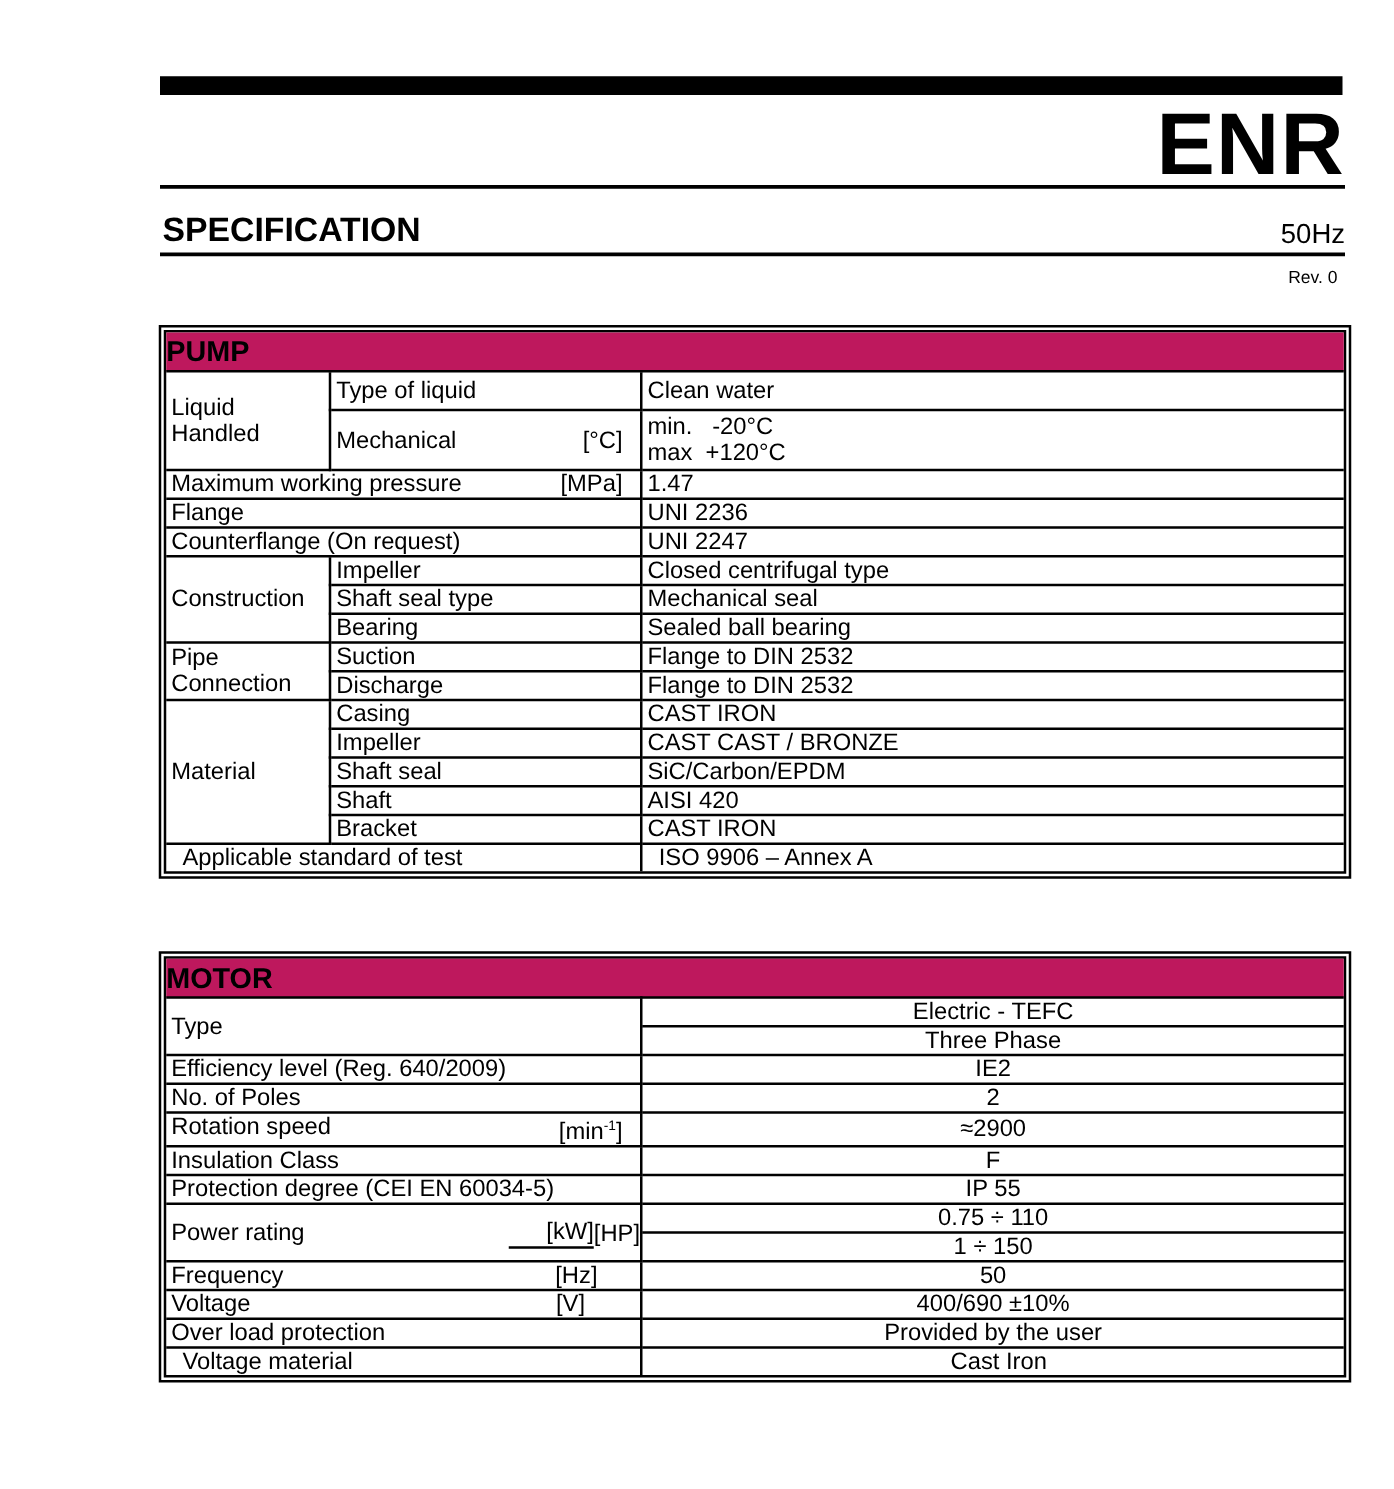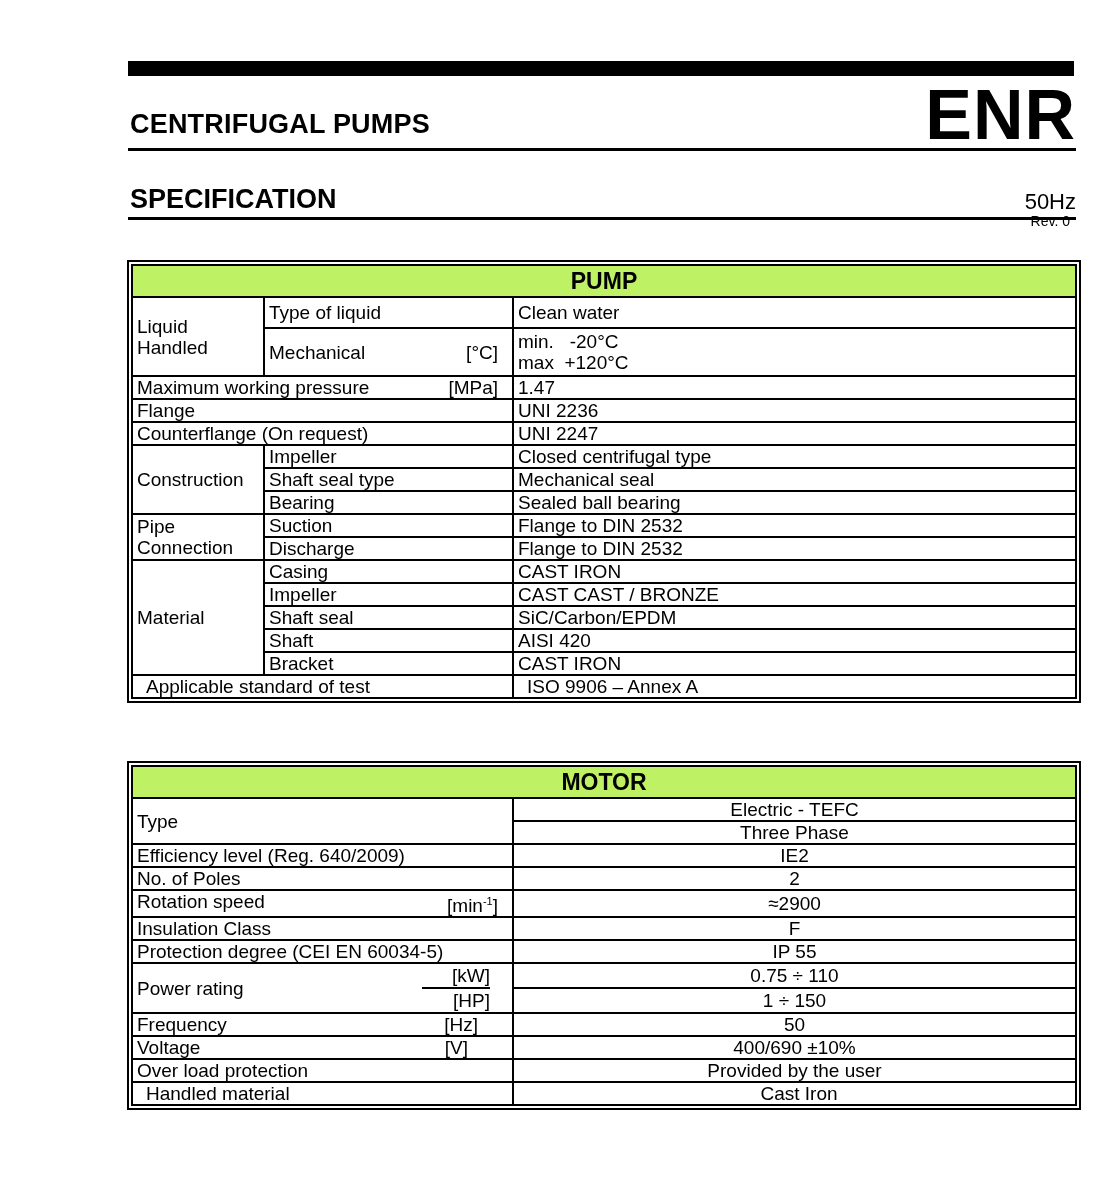--- a/index.html
+++ b/index.html
@@ -1,47 +1,46 @@
 <!DOCTYPE html>
 <html><head>
 <meta charset="utf-8">
 <style>
   html, body { margin:0; padding:0; background:#ffffff; }
   body { width:1115px; height:1191px; position:relative; font-family:"Liberation Sans", sans-serif; color:#000; overflow:hidden; }
   .topbar { position:absolute; left:128px; top:61px; width:946px; height:15px; background:#000; }
   .title-row { position:absolute; left:128px; top:82px; width:948px; height:66px; border-bottom:3px solid #000; }
   .title { position:absolute; left:2px; bottom:8px; font-weight:bold; font-size:27px; letter-spacing:0.2px; }
   .code { position:absolute; right:0; bottom:2px; font-weight:bold; font-size:70px; line-height:62px; letter-spacing:1px; }
-  .spec-row { position:absolute; left:128px; top:179px; width:948px; height:38px; border-bottom:3px solid #000; }
+  .spec-row { position:absolute; left:128px; top:164px; width:948px; height:38px; border-bottom:3px solid #000; }
   .spec { position:absolute; left:2px; bottom:2px; font-weight:bold; font-size:27px; }
   .hz { position:absolute; right:0; bottom:2px; font-size:22px; }
   .rev { position:absolute; right:6px; top:213px; font-size:14px; }
 
   .tbl-wrap { position:absolute; left:127px; width:946px; border:2px solid #000; padding:2px; }
   .tbl-inner { border:2px solid #000; }
   table.spec-table { border-collapse:collapse; width:100%; font-size:19px; table-layout:fixed; }
   table.spec-table td { border:2px solid #000; padding:0 4px; line-height:21px; vertical-align:middle; white-space:nowrap; }
-  table.spec-table tr.head td { background:#bef264; font-weight:bold; font-size:23px; text-align:center; height:30px; padding:0; }
+  table.spec-table tr.head td { background:#be185d; font-weight:bold; font-size:23px; height:30px; padding:0; }
   table.spec-table tr:first-child td { border-top:none; }
   table.spec-table td:first-child { border-left:none; }
   table.spec-table td:last-child { border-right:none; }
   table.spec-table tr:last-child td { border-bottom:none;padding-left:13px; }
   .unit { float:right; padding-right:10px; }
   .center { text-align:center;margin-left:24px; }
-  .pw-units { display:flex; flex-direction:column; align-items:flex-end; padding-right:22px; }
+  .pw-units { display:flex; flex-direction:row; align-items:flex-end; }
   .pw-units span { display:block; line-height:23px; }
   .pw-units span:first-child { border-bottom:2px solid #000; padding-left:30px; }
 </style>
 </head>
 <body>
 
 <div class="topbar"></div>
 
 <div class="title-row">
-  <span class="title">CENTRIFUGAL PUMPS</span>
   <span class="code">ENR</span>
 </div>
 
 <div class="spec-row">
   <span class="spec">SPECIFICATION</span>
   <span class="hz">50Hz</span>
 </div>
 <div class="rev" style="right:45px;">Rev. 0</div>
 
 <div class="tbl-wrap" style="top:260px;">
@@ -188,19 +187,19 @@
     </tr>
     <tr>
       <td><span>Voltage</span><span class="unit" style="padding-right:40px;">[V]</span></td>
       <td class="center">400/690 ±10%</td>
     </tr>
     <tr>
       <td>Over load protection</td>
       <td class="center">Provided by the user</td>
     </tr>
     <tr>
-      <td>Handled material</td>
+      <td>Voltage material</td>
       <td class="center">Cast Iron</td>
     </tr>
   </tbody>
       </table>
  </div>
 </div>
 
 </body></html>

